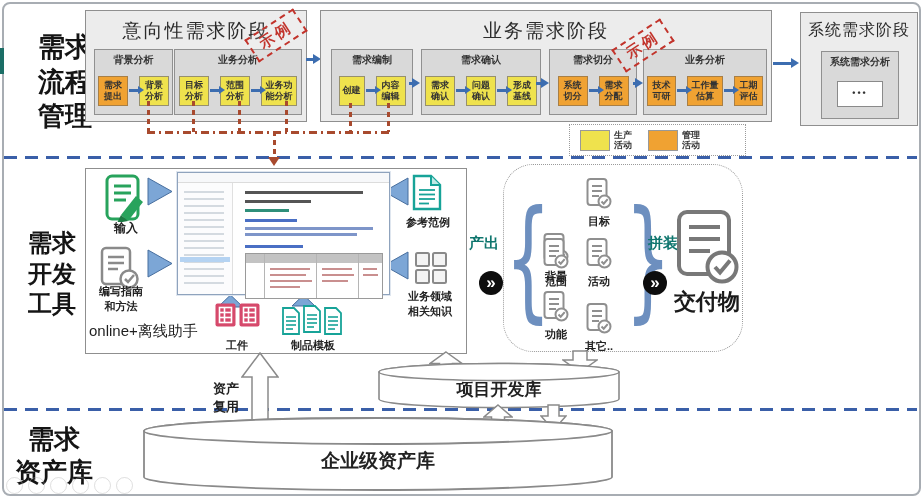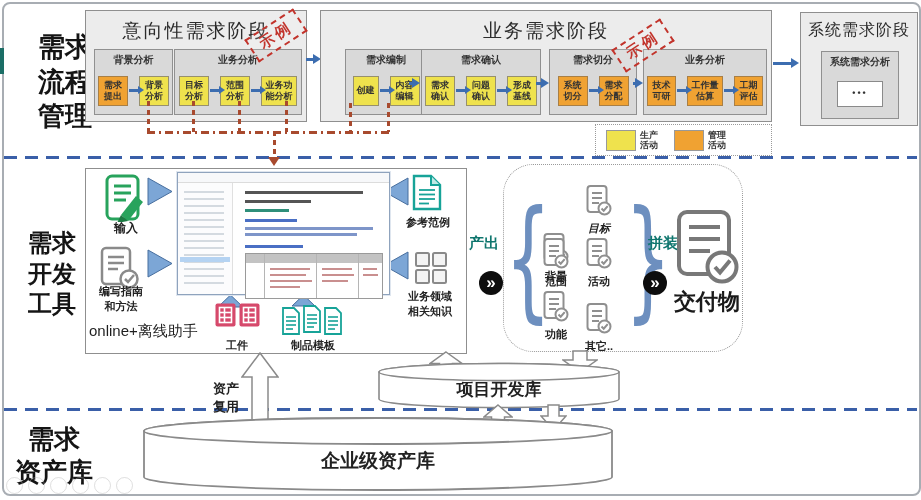--- a/index.html
+++ b/index.html
@@ -134,21 +134,21 @@
         <div class="step p w36">业务功能分析</div>
       </div>
     </div>
   </div>
   <div class="stamp" style="left:247px;top:22px;">示例</div>
 
   <div class="harrow" style="left:306px;top:58px;width:8px;"></div>
 
   <div class="phase" style="left:320px;top:10px;width:450px;height:110px;">
     <div class="phase-title">业务需求阶段</div>
-    <div class="group" style="left:24px;top:38px;width:80px;height:64px;">
+    <div class="group" style="left:10px;top:38px;width:80px;height:64px;">
       <div class="group-title">需求编制</div>
       <div class="steps">
         <div class="step p w26">创建</div>
         <span class="sarrow"></span>
         <div class="step p">内容编辑</div>
       </div>
     </div>
     <div class="group" style="left:100px;top:38px;width:118px;height:64px;align-items:center;">
       <div class="group-title">需求确认</div>
       <div class="steps">
@@ -188,21 +188,21 @@
   <div class="phase" style="left:800px;top:12px;width:116px;height:112px;">
     <div class="phase-title small">系统需求阶段</div>
     <div class="group" style="left:20px;top:38px;width:76px;height:66px;">
       <div class="group-title">系统需求分析</div>
       <div class="steps">
         <div class="step plain">•••</div>
       </div>
     </div>
   </div>
 
-  <div class="legend" style="left:595px;top:124px;width:155px;height:30px;">
+  <div class="legend" style="left:569px;top:124px;width:155px;height:30px;">
     <div class="lg-item">
       <div class="sw" style="background:#efe24d;"></div>
       <div class="lg-label">生产活动</div>
     </div>
     <div class="lg-item">
       <div class="sw" style="background:#f0a232;"></div>
       <div class="lg-label">管理活动</div>
     </div>
   </div>
 
@@ -365,21 +365,21 @@
     <svg width="26" height="31" viewBox="0 0 26 31">
         <rect x="1.5" y="1" width="19" height="26" rx="3" fill="#fff" stroke="#8f8f8f" stroke-width="2"></rect>
         <line x1="6" y1="8" x2="16" y2="8" stroke="#8f8f8f" stroke-width="2"></line>
         <line x1="6" y1="13" x2="16" y2="13" stroke="#8f8f8f" stroke-width="2"></line>
         <line x1="6" y1="18" x2="13" y2="18" stroke="#8f8f8f" stroke-width="2"></line>
         <circle cx="18.5" cy="23.5" r="6" fill="#fff" stroke="#8f8f8f" stroke-width="2"></circle>
         <path d="M15.5,23.5 l2.2,2.2 l4,-4.6" fill="none" stroke="#8f8f8f" stroke-width="2"></path>
       </svg>
     <div class="clabel">背景</div>
   </div>
-  <div class="comp" style="left:577px;top:185px;font-style:italic;">
+  <div class="comp" style="left:577px;top:178px;">
     <svg width="26" height="31" viewBox="0 0 26 31">
         <rect x="1.5" y="1" width="19" height="26" rx="3" fill="#fff" stroke="#8f8f8f" stroke-width="2"></rect>
         <line x1="6" y1="8" x2="16" y2="8" stroke="#8f8f8f" stroke-width="2"></line>
         <line x1="6" y1="13" x2="16" y2="13" stroke="#8f8f8f" stroke-width="2"></line>
         <line x1="6" y1="18" x2="13" y2="18" stroke="#8f8f8f" stroke-width="2"></line>
         <circle cx="18.5" cy="23.5" r="6" fill="#fff" stroke="#8f8f8f" stroke-width="2"></circle>
         <path d="M15.5,23.5 l2.2,2.2 l4,-4.6" fill="none" stroke="#8f8f8f" stroke-width="2"></path>
       </svg>
     <div class="clabel">目标</div>
   </div>

